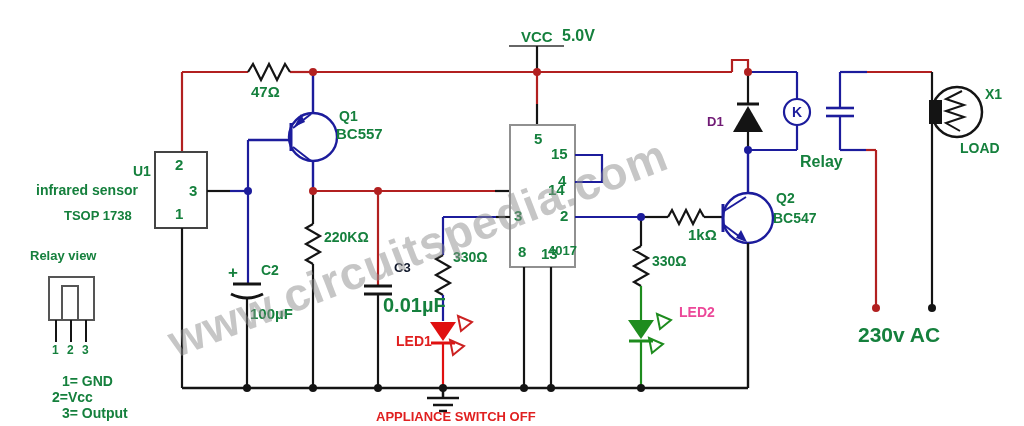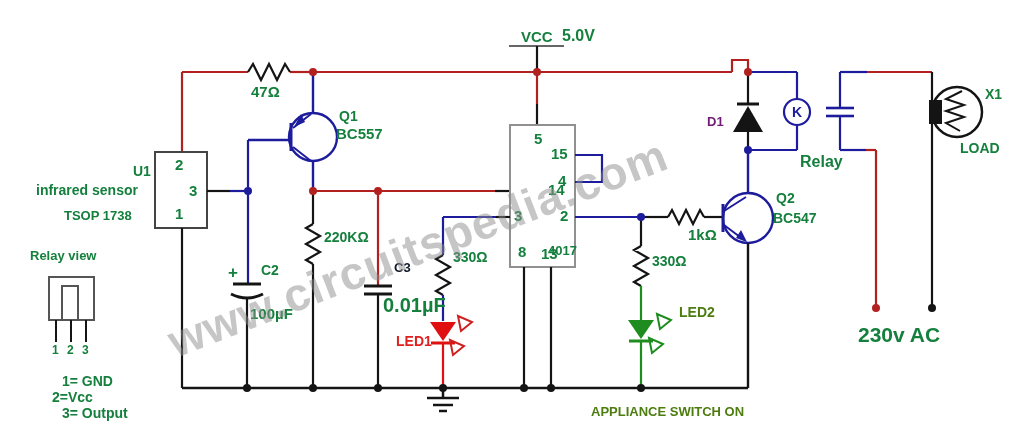--- a/index.html
+++ b/index.html
@@ -1,21 +1,21 @@
 <!DOCTYPE html>
 <html><head>
 <meta charset="utf-8">
 <style>
   html,body{margin:0;padding:0;background:#ffffff;width:1024px;height:426px;overflow:hidden;}
   #stage{position:relative;width:1024px;height:426px;background:#fff;font-family:"Liberation Sans",sans-serif;}
   #circuit{position:absolute;left:0;top:0;}
   .lbl{position:absolute;font-family:"Liberation Sans",sans-serif;font-weight:bold;font-size:14px;color:#15803d;white-space:nowrap;line-height:1;}
   .blue{color:#15803d;}
   .red{color:#e02020;}
-  .green{color:#4d7c0f;}
+  .green{color:#ec4899;}
   .gray{color:#0f172a;}
   .big{font-size:21px;}
   .small{font-size:12px;}
   .pin{font-size:15px;}
   #watermark{position:absolute;left:170px;top:316px;font-size:46px;font-weight:bold;color:#8f8f8f;opacity:.5;letter-spacing:1px;transform:rotate(-21deg);transform-origin:0 50%;z-index:5;white-space:nowrap;}
 </style>
 </head>
 <body>
 
 <div id="stage">
@@ -267,16 +267,16 @@
   <div class="lbl blue" style="left:773px;top:211px;font-size:14px;">BC547</div>
 
   <div class="lbl" style="left:707px;top:115px;font-size:13px;color:#701a75;">D1</div>
   <div class="lbl" style="left:792px;top:105px;color:#1c1c9c;">K</div>
   <div class="lbl" style="left:800px;top:154px;font-size:16px;">Relay</div>
 
   <div class="lbl" style="left:985px;top:87px;">X1</div>
   <div class="lbl" style="left:960px;top:141px;">LOAD</div>
   <div class="lbl big" style="left:858px;top:324px;">230v AC</div>
 
-  <div class="lbl green" style="left:591px;top:405px;font-size:13px;">APPLIANCE SWITCH ON</div>
+  <div class="lbl red" style="left:376px;top:410px;font-size:13px;">APPLIANCE SWITCH OFF</div>
 
   <div id="watermark">www.circuitspedia.com</div>
 </div>
 
 </body></html>

